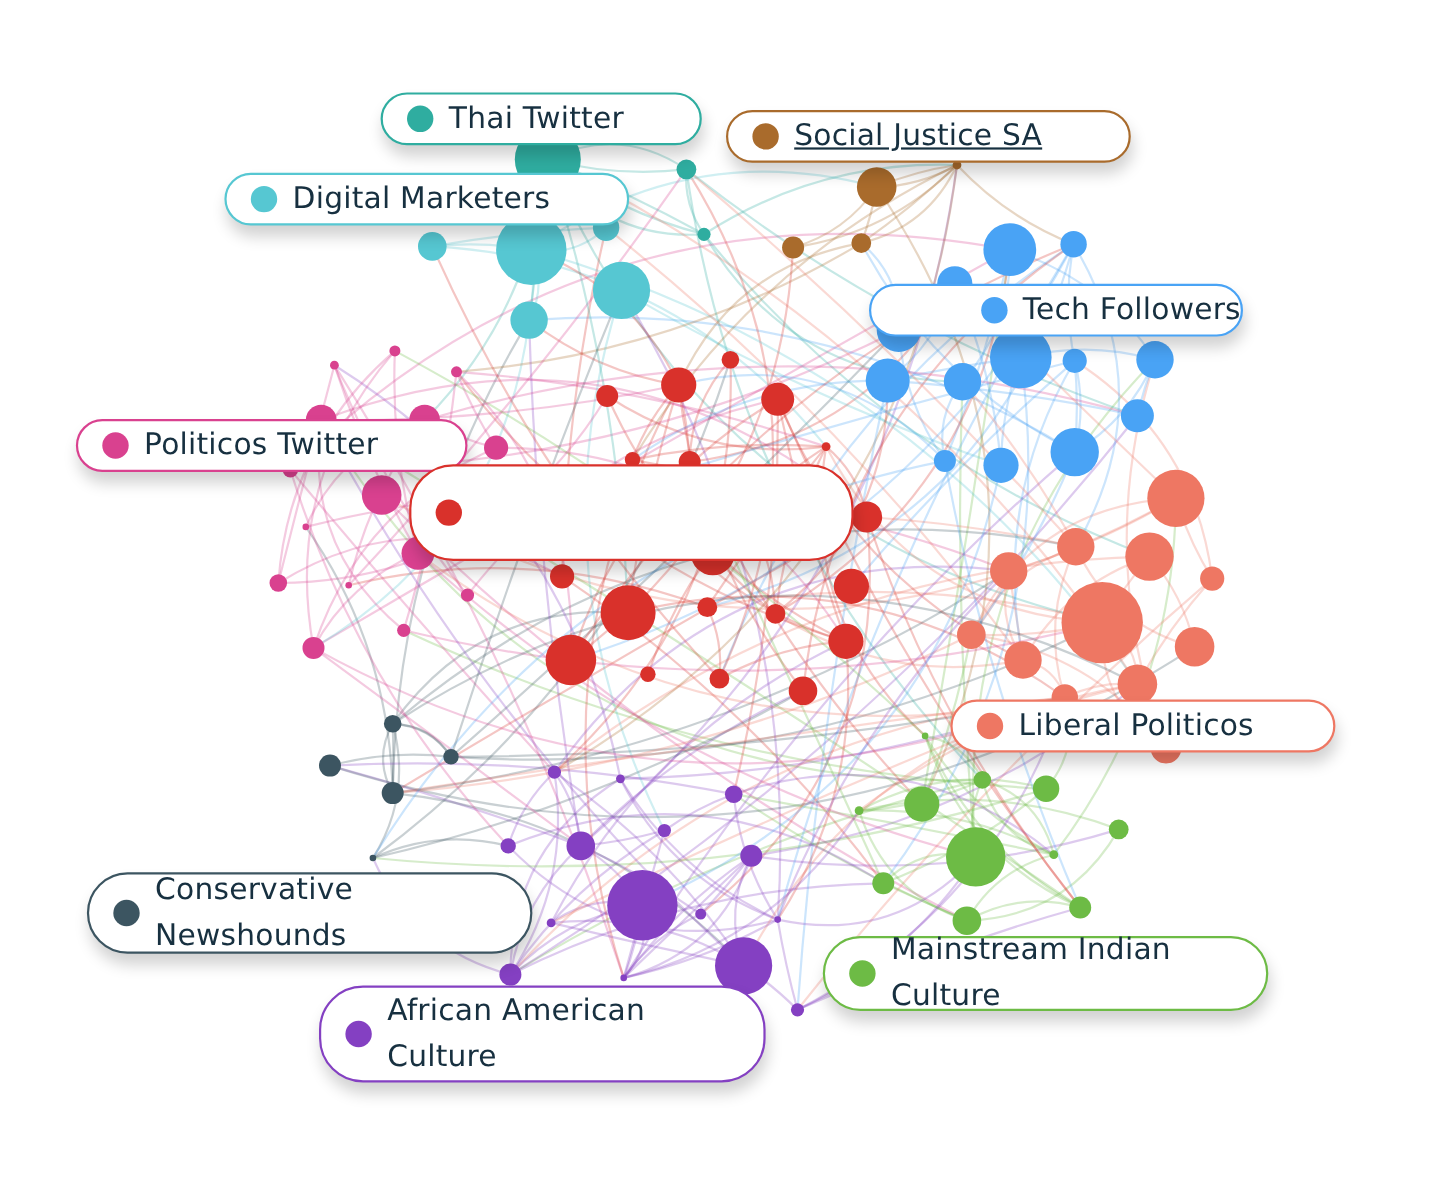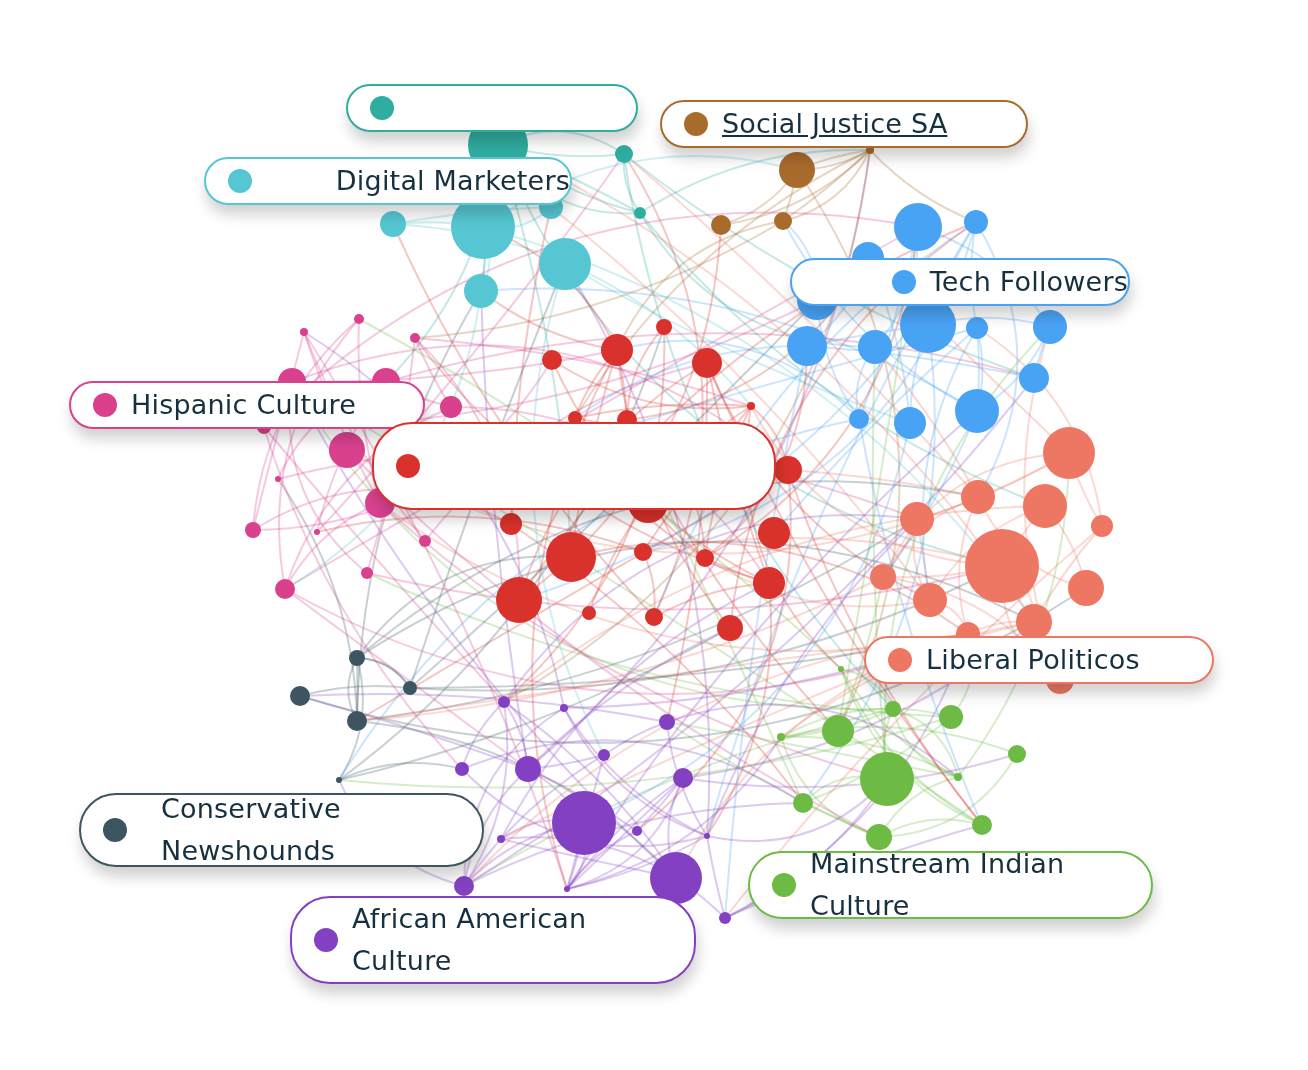--- a/index.html
+++ b/index.html
@@ -439,45 +439,46 @@
       <circle cx="803" cy="803" r="10" fill="#6DBB45"></circle>
       <circle cx="982" cy="825" r="10" fill="#6DBB45"></circle>
       <circle cx="879" cy="837" r="13" fill="#6DBB45"></circle>
     </g>
 </svg>
 
 <div id="pills"></div>
 
 <div class="pill" style="left: 346px; top: 84px; width: 292px; height: 48px; border-color: rgb(47, 173, 160);">
     <span class="dot" style="background: rgb(47, 173, 160);"></span>
+    <span class="txt">Thai Twitter</span>
   </div>
 <div class="pill" style="left: 660px; top: 100px; width: 368px; height: 48px; border-color: rgb(169, 107, 44); text-decoration: underline;">
     <span class="dot" style="background: rgb(169, 107, 44);"></span>
     <span class="txt">Social Justice SA</span>
   </div>
-<div class="pill" style="left: 204px; top: 157px; width: 368px; height: 48px; border-color: rgb(86, 199, 210); justify-content: space-between;">
+<div class="pill" style="left: 204px; top: 157px; width: 368px; height: 48px; border-color: rgb(86, 199, 210);">
     <span class="dot" style="background: rgb(86, 199, 210);"></span>
     <span class="txt">Digital Marketers</span>
   </div>
 <div class="pill" style="left: 790px; top: 258px; width: 340px; height: 48px; border-color: rgb(73, 163, 245); justify-content: flex-end;">
     <span class="dot" style="background: rgb(73, 163, 245);"></span>
     <span class="txt">Tech Followers</span>
   </div>
 <div class="pill" style="left: 69px; top: 381px; width: 356px; height: 48px; border-color: rgb(217, 65, 143);">
     <span class="dot" style="background: rgb(217, 65, 143);"></span>
-    <span class="txt">Hispanic Culture</span>
+    <span class="txt">Politicos Twitter</span>
   </div>
 <div class="pill two" style="left: 372px; top: 422px; width: 404px; height: 88px; border-color: rgb(217, 49, 43);">
     <span class="dot" style="background: rgb(217, 49, 43);"></span>
   </div>
 <div class="pill" style="left: 864px; top: 636px; width: 350px; height: 48px; border-color: rgb(238, 119, 99);">
     <span class="dot" style="background: rgb(238, 119, 99);"></span>
     <span class="txt">Liberal Politicos</span>
   </div>
-<div class="pill two" style="left: 79px; top: 793px; width: 405px; height: 74px; border-color: rgb(60, 85, 97); gap: 20px;">
+<div class="pill two" style="left: 79px; top: 793px; width: 405px; height: 74px; border-color: rgb(60, 85, 97);">
     <span class="dot" style="background: rgb(60, 85, 97);"></span>
     <span class="txt">Conservative
 Newshounds</span>
   </div>
 <div class="pill two" style="left: 290px; top: 896px; width: 406px; height: 88px; border-color: rgb(132, 64, 194);">
     <span class="dot" style="background: rgb(132, 64, 194);"></span>
     <span class="txt">African American
 Culture</span>
   </div>
 <div class="pill two" style="left: 748px; top: 851px; width: 405px; height: 68px; border-color: rgb(109, 187, 69);">

